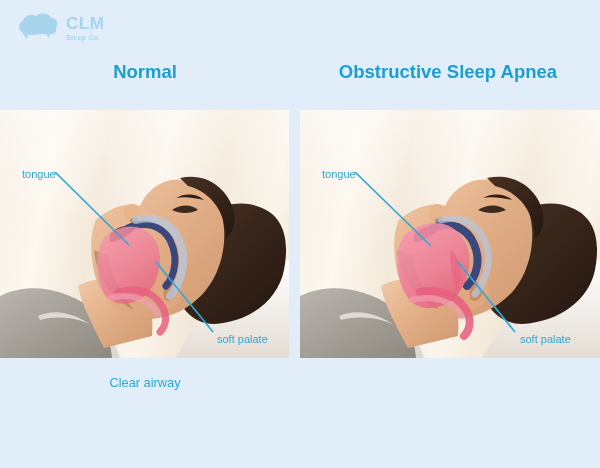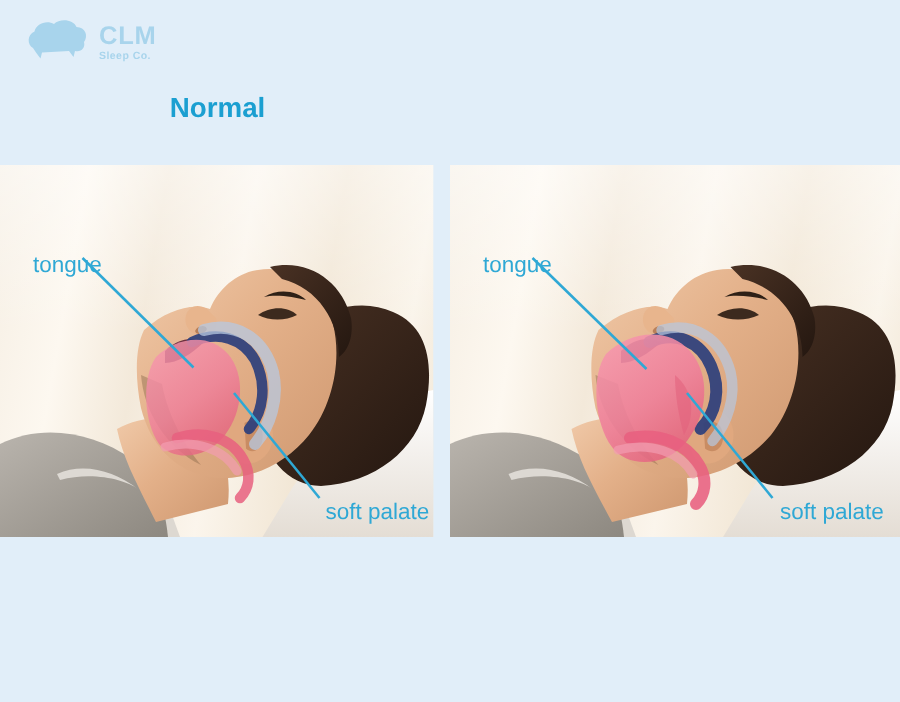--- a/index.html
+++ b/index.html
@@ -83,21 +83,21 @@
     content: "";
     position: absolute; inset: 0;
     background: linear-gradient(180deg, rgba(255,255,255,.45) 0%, rgba(255,255,255,0) 45%);
   }
 
   .photo svg { position: absolute; inset: 0; width: 100%; height: 100%; display: block; }
 
   
   .anno {
     position: absolute;
-    font-size: 15px;
+    font-size: 11px;
     color: #2fa8d5;
     white-space: nowrap;
   }
 
   
   .caption {
     position: absolute;
     text-align: center;
     color: #2fa8d5;
     font-size: 12.8px;
@@ -119,20 +119,21 @@
                  L12 23 L11 27 L8 23 Z" fill="#a8d4ec"></path>
       </svg>
     </span>
     <span class="logo-text">
       <div class="logo-title">CLM</div>
       <div class="logo-sub">Sleep Co.</div>
     </span>
   </div>
 
   <div class="heading heading-left">Normal</div>
+  <div class="heading heading-right">Obstructive Sleep Apnea</div>
 
   <div class="panel panel-left">
     <div class="photo">
       <div class="bg"></div>
 
       <svg viewBox="0 0 289 248" preserveAspectRatio="none">
         <defs>
           <linearGradient id="skinL" x1="0" y1="0" x2="1" y2="1">
             <stop offset="0%" stop-color="#f0c9a8"></stop>
             <stop offset="45%" stop-color="#e3b089"></stop>
@@ -292,14 +293,15 @@
       <svg viewBox="0 0 300 248" preserveAspectRatio="none">
         <line x1="55" y1="62" x2="131" y2="136" stroke="#2fa8d5" stroke-width="1.7"></line>
         <line x1="158" y1="152" x2="215" y2="222" stroke="#2fa8d5" stroke-width="1.7"></line>
       </svg>
     </div>
 
     <span class="anno" style="left:22px; top:58px;">tongue</span>
     <span class="anno" style="left:220px; top:223px;">soft palate</span>
   </div>
 
+  <div class="caption caption-left">Clear airway</div>
 
 </div>
 
 </body></html>

